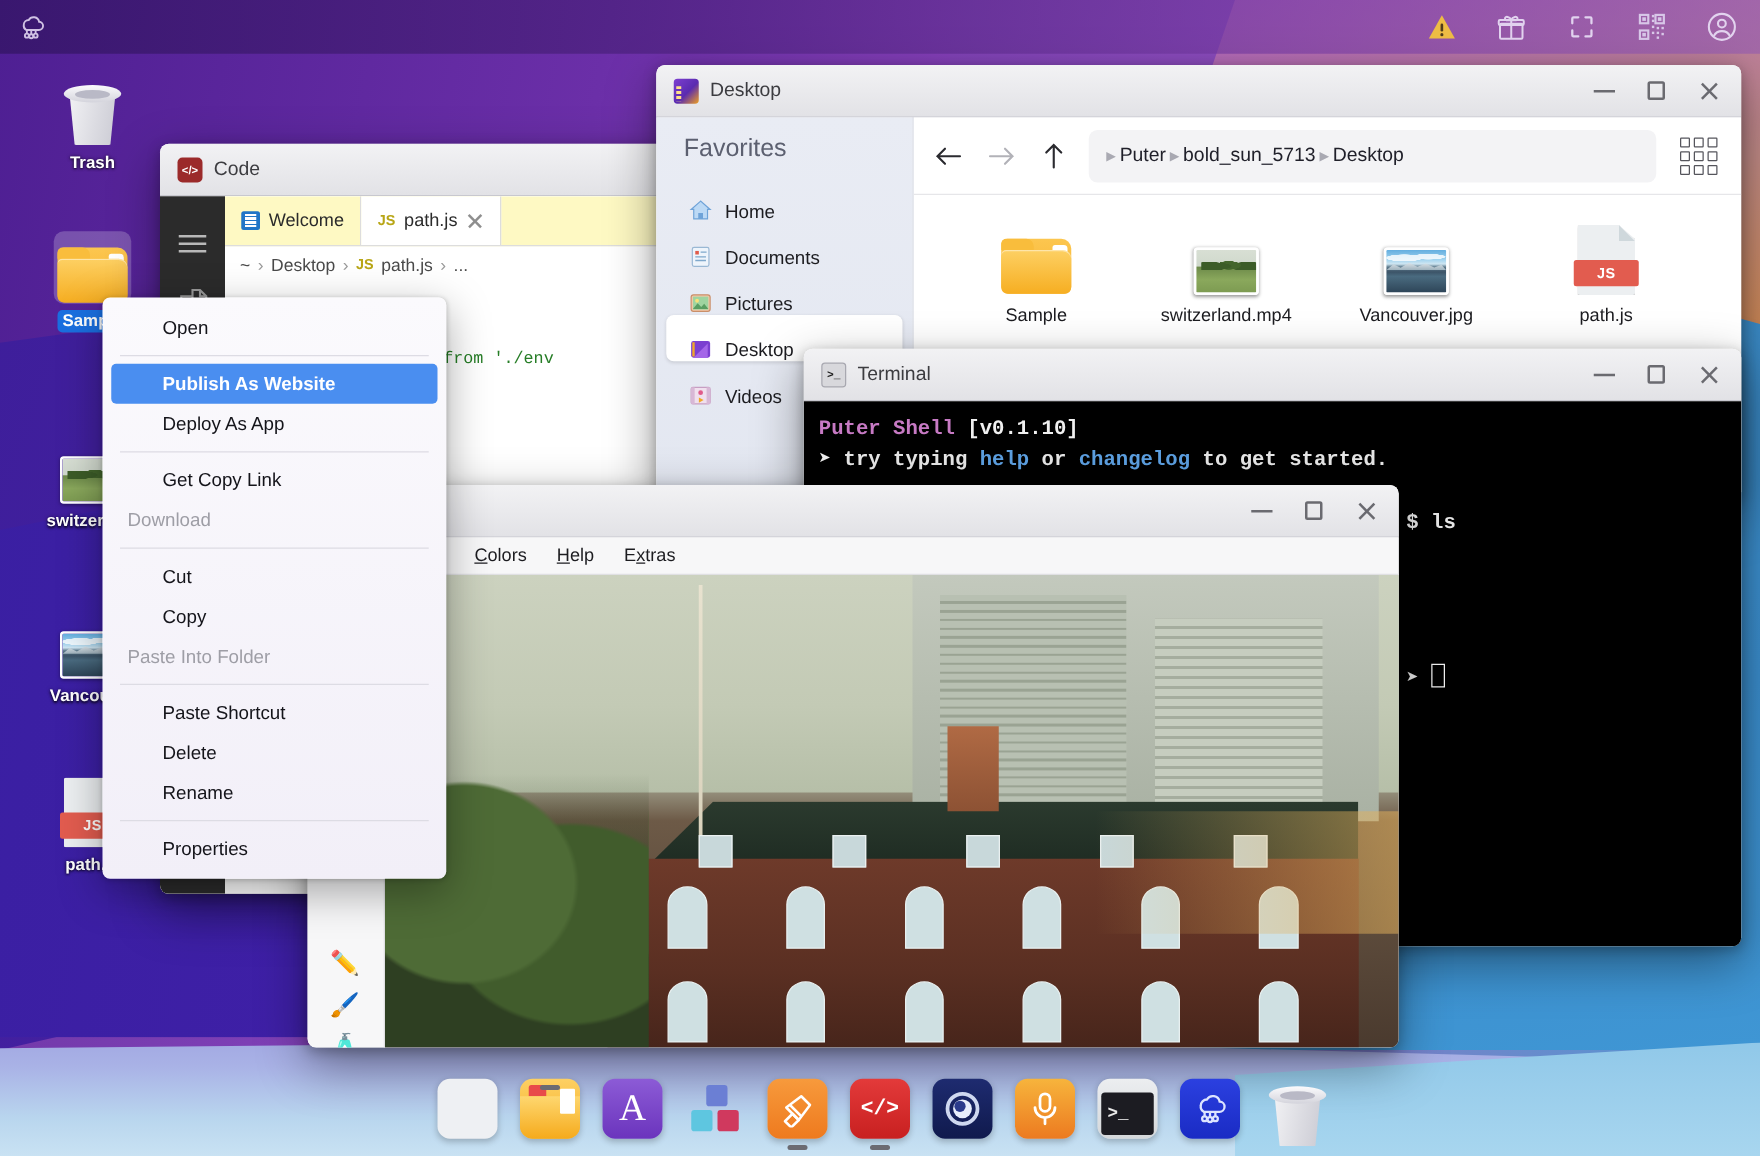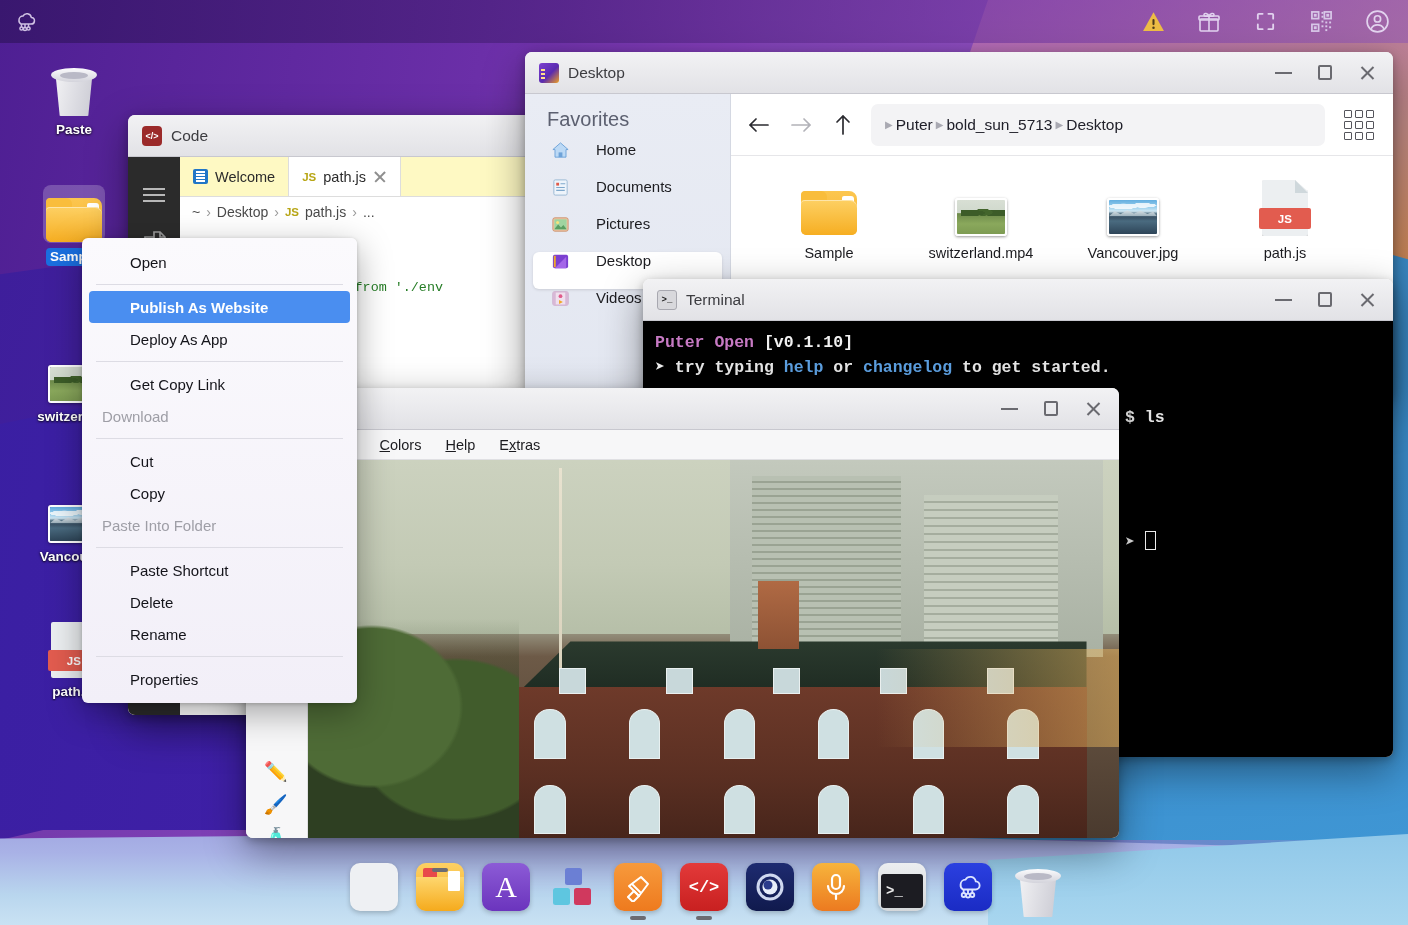--- a/index.html
+++ b/index.html
@@ -155,21 +155,21 @@
   
   #win-explorer { left:525px; top:52px; width:868px; height:348px; z-index:30; }
   #win-explorer .w-ico { border-radius:3px;
     background:linear-gradient(135deg,#7d3fd0 0%,#5a2bb0 55%,#f0a020 100%); position:relative; }
   #win-explorer .w-ico::after { content:""; position:absolute; left:2px; bottom:2px; width:4px; height:12px;
     background:repeating-linear-gradient(180deg,#ffe08a 0 2px,transparent 2px 4px); }
   .exp-body { display:flex; height:305px; }
   .exp-side { width:206px; background:linear-gradient(180deg,#e9ecf4 0%,#e3e7f1 100%);
     border-right:1px solid #d4d8e2; padding:14px 0 0 0; flex:0 0 auto; }
   .exp-side .sec { font-size:20px; color:#5c6070; padding:0 0 10px 22px; }
-  .exp-item { height:37px; display:flex; align-items:flex-start; gap:26px; padding:0 14px 0 18px;
+  .exp-item { height:37px; display:flex; align-items:flex-end; gap:10px; padding:0 14px 0 18px;
     margin:0 8px; border-radius:6px; font-size:15px; color:#1c1c20; cursor:pointer; }
   .exp-item.active { background:#fff; box-shadow:0 1px 3px rgba(0,0,0,.12); }
   .exp-item .si { width:19px; height:19px; flex:0 0 auto; }
   .exp-main { flex:1 1 auto; background:#fff; }
   .exp-toolbar { height:62px; display:flex; align-items:center; gap:14px; padding:0 14px;
     border-bottom:1px solid #e6e6e9; }
   .navbtn { width:28px; height:28px; display:flex; align-items:center; justify-content:center;
     cursor:pointer; color:#2b2b30; }
   .navbtn.dim { color:#b2b2b8; }
   .crumb-box { flex:1 1 auto; height:42px; background:#f3f3f5; border-radius:7px;
@@ -357,21 +357,21 @@
   </div>
 </div>
 
 <div class="dicon" style="left:26px; top:58px;">
   <div class="ico">
     <div class="trash-ico">
         <div class="body"></div>
         <div class="lid"></div>
       </div>
   </div>
-  <div class="lbl">Paste</div>
+  <div class="lbl">Trash</div>
 </div>
 
 <div class="dicon selected" style="left:26px; top:185px;">
   <div class="ico">
     <div class="folder-ico">
         <div class="back"></div>
         <div class="tab"></div>
         <div class="sheet"></div>
         <div class="front"></div>
       </div>
@@ -624,21 +624,21 @@
           <span class="min-g"></span>
         </div>
       <div class="cbtn">
           <span class="max-g"></span>
         </div>
       <div class="cbtn">
           <span class="close-g"></span>
         </div>
     </div>
   </div>
-  <div class="term-body"><span class="t-magenta">Puter Open</span> <span class="t-white">[v0.1.10]</span>
+  <div class="term-body"><span class="t-magenta">Puter Shell</span> <span class="t-white">[v0.1.10]</span>
 <span class="t-white">➤</span><span> try typing </span><span class="t-blue">help</span><span> or </span><span class="t-blue">changelog</span><span> to get started.</span>
 
 <span style="padding-left:470px">$</span> <span>ls</span>
 
 
 
 
 <span style="padding-left:470px">➤</span> <span class="term-cursor"></span></div>
 </div>
 

